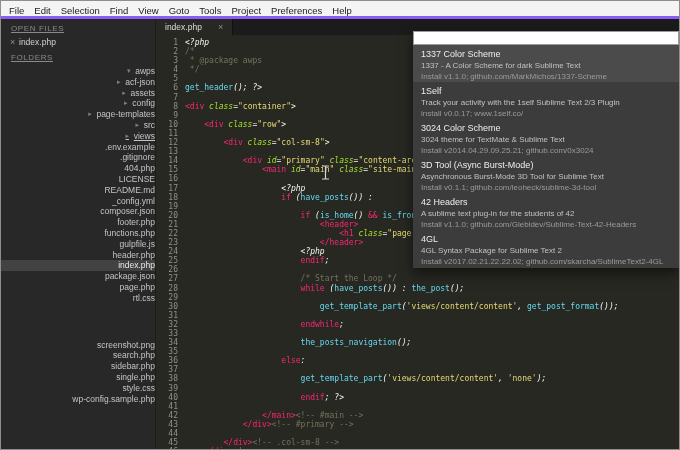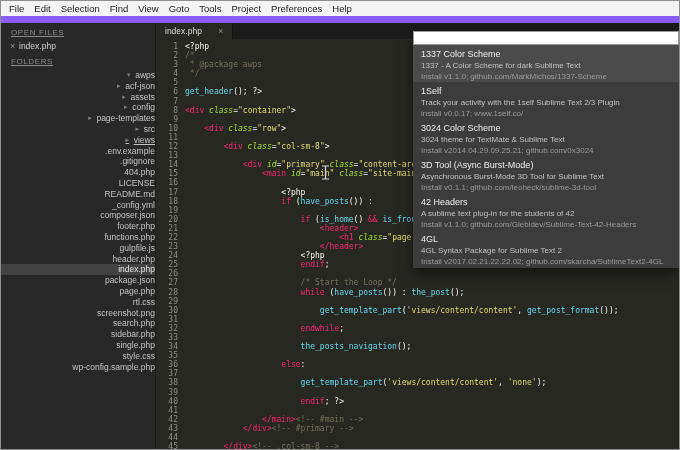--- a/index.html
+++ b/index.html
@@ -1,22 +1,22 @@
 <!DOCTYPE html>
 <html style="--editor-bg: #272822; --sidebar-bg: #282828; --overlay-bg: #3c3c3c; --overlay-selected: #4b4b4b; --syntax-plain: #f8f8f2; --syntax-keyword: #f92672; --syntax-function: #66d9ef; --syntax-string: #e6db74; --syntax-comment: #75715e; --syntax-attr: #a6e22e;"><head>
 <meta charset="utf-8">
 <style>
   html,body{margin:0;padding:0;background:#ffffff;width:680px;height:450px;overflow:hidden;
     font-family:"Liberation Sans",sans-serif;}
   .window{position:relative;width:680px;height:450px;box-sizing:border-box;
     border:1px solid #8e8e8e;background:var(--editor-bg,#272822);display:flex;flex-direction:column;overflow:hidden;}
 
   
-  .menubar{height:15px;flex-shrink:0;background:#f4f4f4;border-bottom:7px solid #8b5cf6;
-    display:flex;align-items:center;padding-left:3px;font-size:9.5px;color:#1b1b1b;}
+  .menubar{height:15px;flex-shrink:0;background:#f4f4f4;border-bottom:3px solid #8b5cf6;
+    display:flex;align-items:flex-end;padding-left:3px;font-size:9.5px;color:#1b1b1b;}
   .menu-item{padding:0 5px;cursor:default;}
 
   
   .main{flex:1;display:flex;overflow:hidden;min-height:0;}
 
   
   .sidebar{width:154px;flex-shrink:0;background:var(--sidebar-bg,#282828);border-right:1px solid #1c1c1c;
     overflow:hidden;color:#c8c8c8;position:relative;}
   .section-label{font-size:8px;letter-spacing:.6px;color:#8a8a8a;padding:5px 10px 3px 10px;text-decoration:underline;}
   .open-file-row{display:flex;align-items:center;height:12px;padding-left:9px;font-size:8.5px;color:#d2d2d2;}
@@ -35,21 +35,21 @@
   .tabbar{height:16px;flex-shrink:0;background:#1b1b1b;display:flex;align-items:stretch;}
   .tab{display:flex;align-items:center;background:var(--editor-bg,#272822);color:#dcdcdc;font-size:8.5px;
     padding:0 9px;gap:16px;border-right:1px solid #111;}
   .tab-close{color:#8a8a8a;font-size:9px;}
   .tab-close::before{content:"\00d7";}
   .code{flex:1;overflow:hidden;padding:3px 0 0 2px;font-family:"DejaVu Sans Mono",monospace;
     font-size:8px;line-height:9.1px;}
   .cl{height:9.1px;display:flex;white-space:pre;}
   .ln{width:20px;flex-shrink:0;text-align:right;padding-right:7px;color:#8f908a;}
   .ct{white-space:pre;color:var(--syntax-plain,#f8f8f2);}
-  .s-w{color:var(--syntax-plain,#f8f8f2);}
+  .s-w{color:var(--syntax-plain,#f8f8f2);font-style:italic;}
   .s-p{color:var(--syntax-keyword,#f92672);}
   .s-b{color:var(--syntax-function,#66d9ef);}
   .s-y{color:var(--syntax-string,#e6db74);}
   .s-g{color:var(--syntax-comment,#75715e);}
   .s-a{color:var(--syntax-attr,#a6e22e);font-style:italic;}
 
   
   .overlay{position:absolute;left:412px;top:30px;width:266px;z-index:6;
     box-shadow:0 5px 12px rgba(0,0,0,.55);}
   .quick-input{display:block;width:100%;box-sizing:border-box;height:14px;border:1px solid #9a9a9a;
@@ -173,21 +173,21 @@
             <span>package.json</span>
           </div>
           <div class="tree-row" style="padding-left: 18px;">
             <span class="tree-icon "></span>
             <span>page.php</span>
           </div>
           <div class="tree-row" style="padding-left: 18px;">
             <span class="tree-icon "></span>
             <span>rtl.css</span>
           </div>
-          <div class="tree-row" style="padding-left: 34px;">
+          <div class="tree-row" style="padding-left: 34px; margin-top: 36px;">
             <span class="tree-icon "></span>
             <span>screenshot.png</span>
           </div>
           <div class="tree-row" style="padding-left: 18px;">
             <span class="tree-icon "></span>
             <span>search.php</span>
           </div>
           <div class="tree-row" style="padding-left: 18px;">
             <span class="tree-icon "></span>
             <span>sidebar.php</span>

